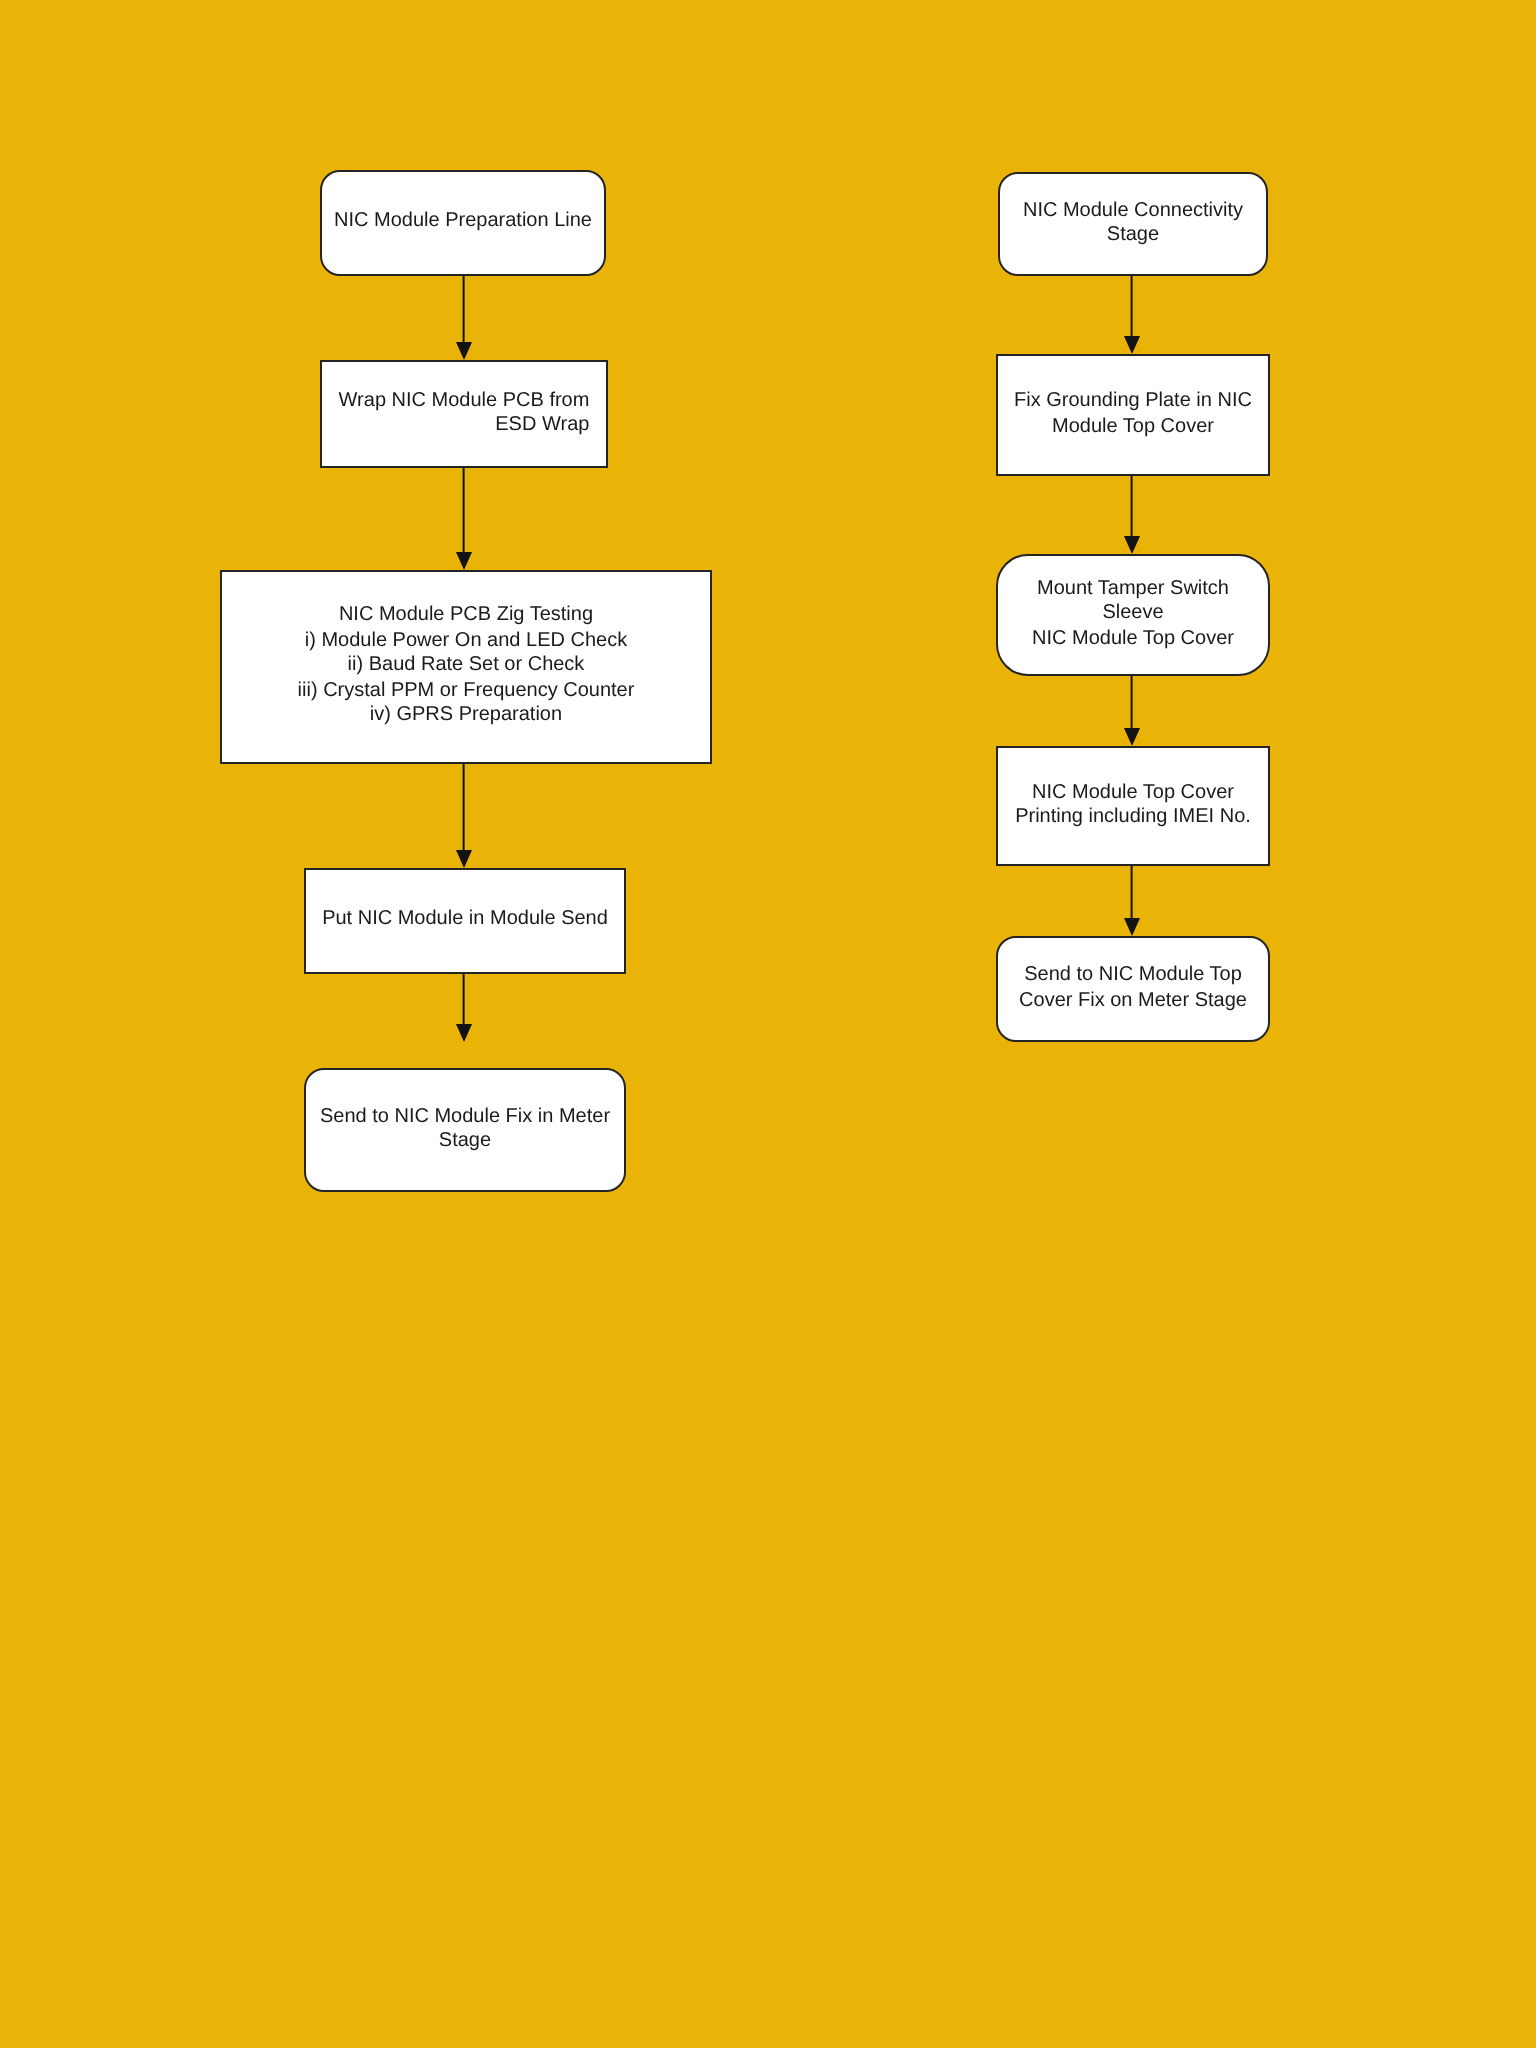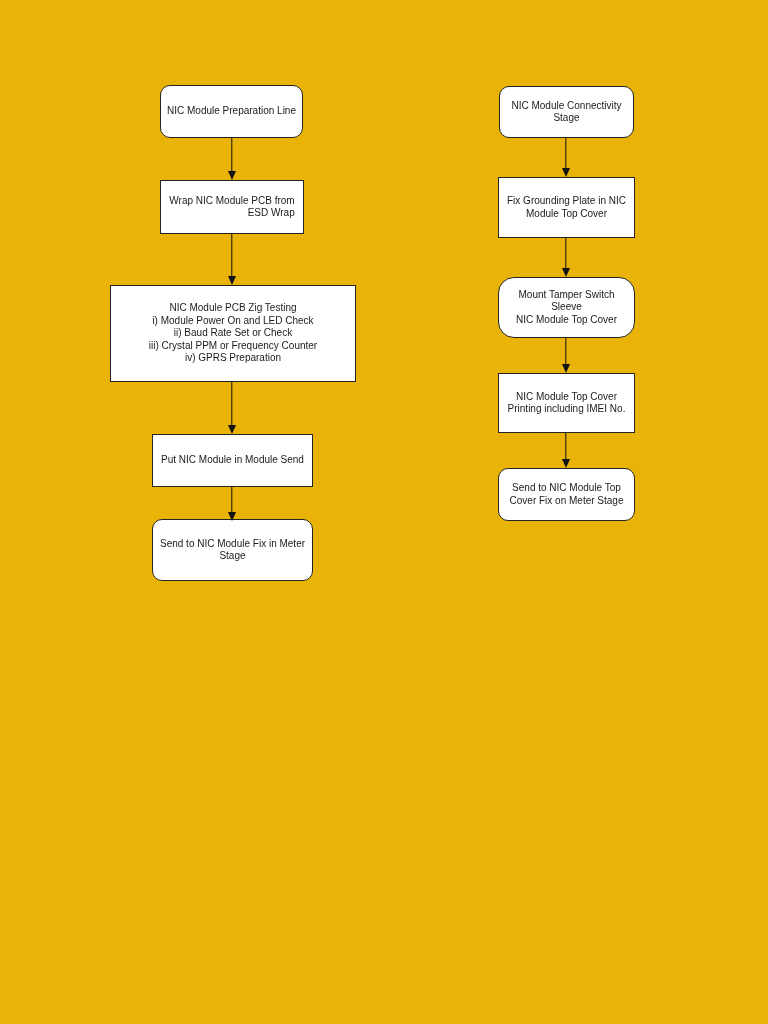--- a/index.html
+++ b/index.html
@@ -79,21 +79,21 @@
 i) Module Power On and LED Check
 ii) Baud Rate Set or Check
 iii) Crystal PPM or Frequency Counter
 iv) GPRS Preparation</span>
   </div>
 
   <div class="node" style="left:152px; top:434px; width:161px; height:53px;">
     <span class="label">Put NIC Module in Module Send</span>
   </div>
 
-  <div class="node rounded" style="left:152px; top:519px; width:161px; height:62px;">
+  <div class="node rounded" style="left:152px; top:534px; width:161px; height:62px;">
     <span class="label">Send to NIC Module Fix in Meter
 Stage</span>
   </div>
 
   <div class="arrow" style="left:227px; top:138px; height:42px;">
     <span class="shaft"></span>
     <span class="head"></span>
   </div>
   <div class="arrow" style="left:227px; top:234px; height:51px;">
     <span class="shaft"></span>

